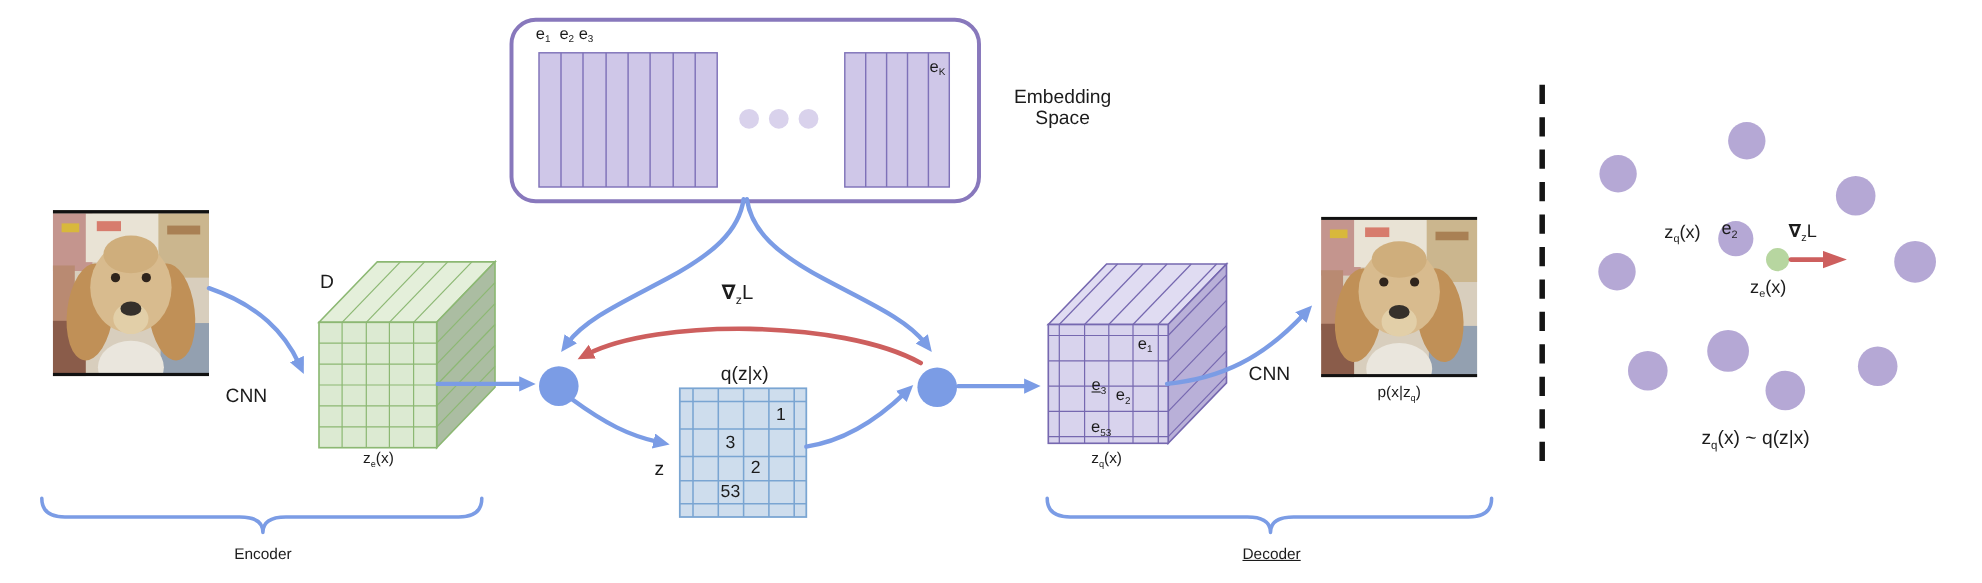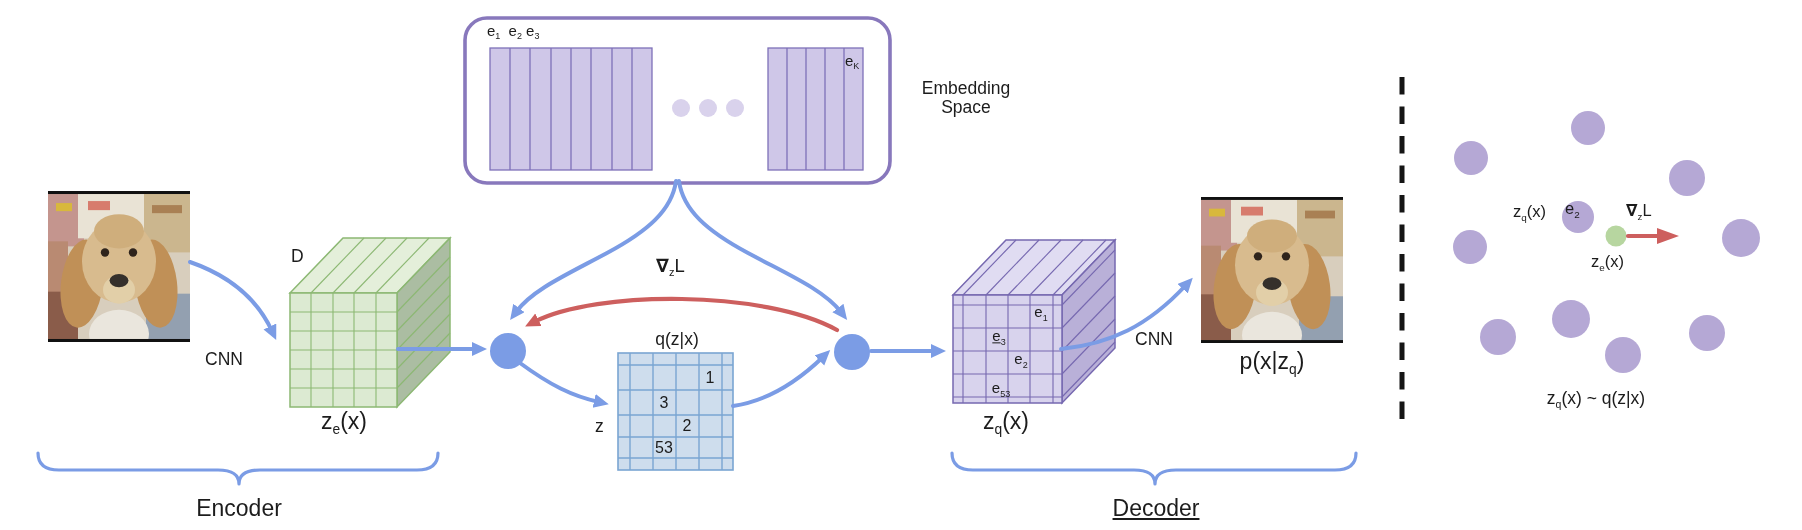--- a/index.html
+++ b/index.html
@@ -4,21 +4,21 @@
 <style>
   html,body{margin:0;padding:0;background:#ffffff;}
   #canvas{position:relative;width:1802px;height:530px;background:#ffffff;overflow:hidden;
           font-family:"Liberation Sans","DejaVu Sans",sans-serif;}
   #diagram-svg{position:absolute;left:0;top:0;z-index:1;}
   .lbl{position:absolute;z-index:2;color:var(--ink);white-space:nowrap;line-height:1.1;}
   .c{transform:translateX(-50%);}
   .cc{transform:translate(-50%,-50%);}
   .sub{font-size:60%;vertical-align:-0.38em;letter-spacing:0;}
   .nabla{font-weight:700;}
-  .f15{font-size:15px;} .f16{font-size:16px;} .f17{font-size:17.5px;} .f18{font-size:23px;} .f19{font-size:18.5px;}
+  .f15{font-size:15px;} .f16{font-size:16px;} .f17{font-size:17.5px;} .f18{font-size:14px;} .f19{font-size:18.5px;}
   
   .emb-box{fill:none;stroke:var(--emb-border);stroke-width:3.6;}
   .emb-col{fill:var(--emb-fill);stroke:var(--emb-stroke);stroke-width:1.3;}
   .emb-line{stroke:var(--emb-stroke);stroke-width:1.3;}
   .emb-dot{fill:var(--emb-dot);}
   .g-front{fill:var(--g-front);stroke:var(--g-line);stroke-width:1.5;}
   .g-top{fill:var(--g-top);stroke:var(--g-line);stroke-width:1.5;}
   .g-side{fill:var(--g-side);stroke:var(--g-line);stroke-width:1.5;}
   .g-line{stroke:var(--g-line);stroke-width:1.1;fill:none;}
   .p-front{fill:var(--p-front);stroke:var(--p-line);stroke-width:1.5;}
@@ -197,21 +197,21 @@
 <div class="lbl f17 c" style="left:677px;top:330px;">q(z|x)</div>
 <div class="lbl f17" style="left:595px;top:417px;">z</div>
 <div class="lbl f16 cc" style="left:710px;top:378px;">1</div>
 <div class="lbl f16 cc" style="left:664px;top:403px;">3</div>
 <div class="lbl f16 cc" style="left:687px;top:426px;">2</div>
 <div class="lbl f16 cc" style="left:664px;top:448px;">53</div>
 
 <div class="lbl f19" style="left:656px;top:256px;"><span class="nabla">∇</span><span class="sub">z</span><span>L</span></div>
 
 <div class="lbl f15 cc" style="left:1041px;top:314px;"><span>e</span><span class="sub">1</span></div>
-<div class="lbl f15 cc" style="left:999px;top:338px;text-decoration:underline;"><span>e</span><span class="sub">3</span></div>
+<div class="lbl f15 cc" style="left:999px;top:352px;text-decoration:underline;"><span>e</span><span class="sub">3</span></div>
 <div class="lbl f15 cc" style="left:1021px;top:361px;"><span>e</span><span class="sub">2</span></div>
 <div class="lbl f15 cc" style="left:1001px;top:390px;"><span>e</span><span class="sub">53</span></div>
 <div class="lbl f18 c" style="left:1006px;top:409px;"><span>z</span><span class="sub">q</span><span>(x)</span></div>
 
 <div class="lbl f17" style="left:1135px;top:330px;">CNN</div>
 <div class="lbl f18 c" style="left:1272px;top:349px;"><span>p(x|z</span><span class="sub">q</span><span>)</span></div>
 
 <div class="lbl f18 c" style="left:239px;top:496px;">Encoder</div>
 <div class="lbl f18 c" style="left:1156px;top:496px;text-decoration:underline;">Decoder</div>
 

